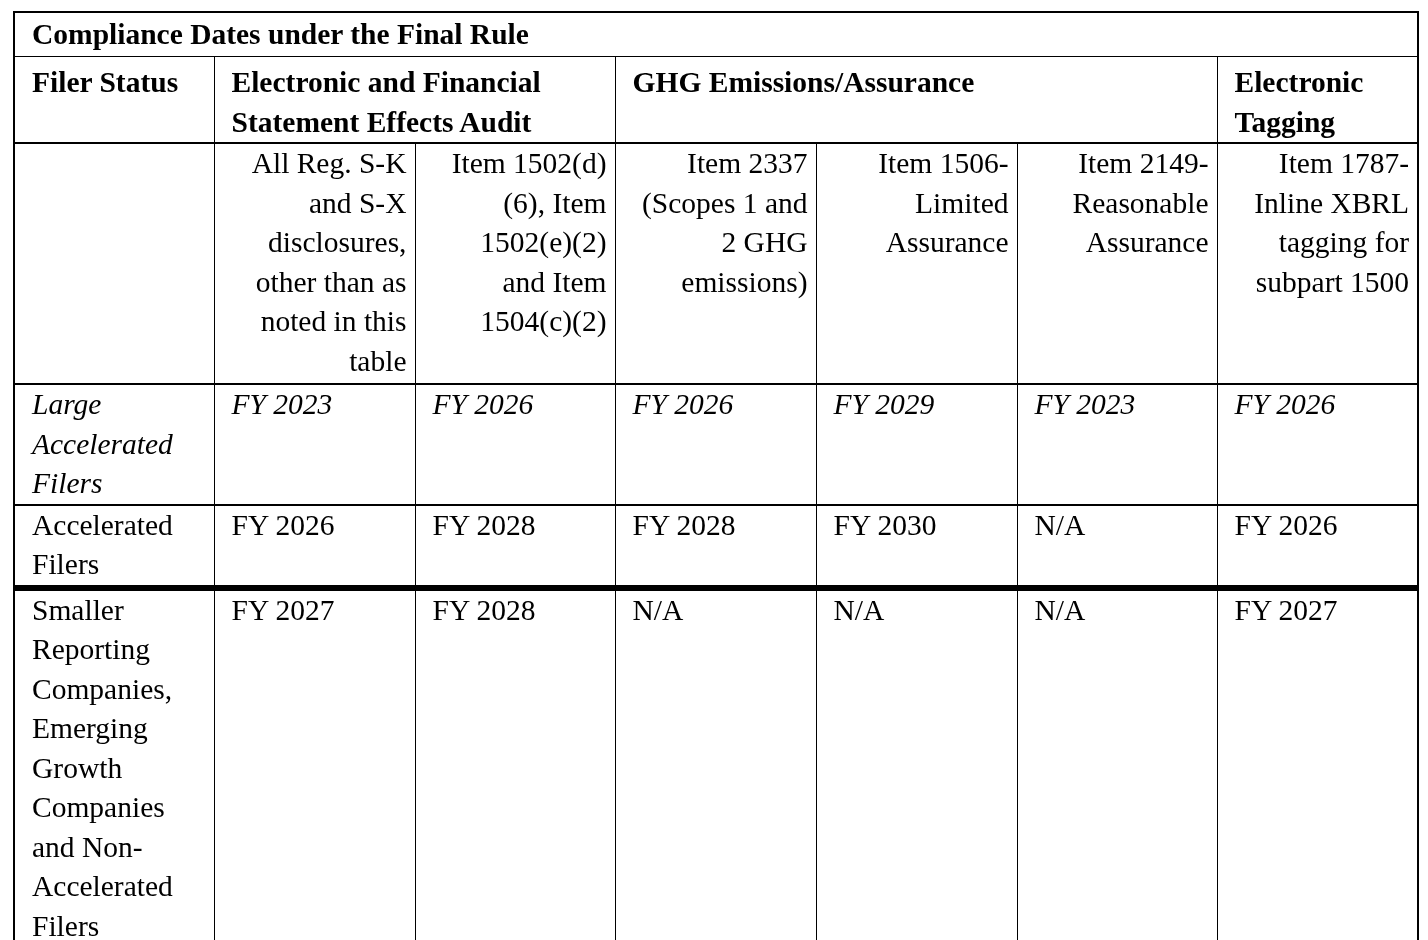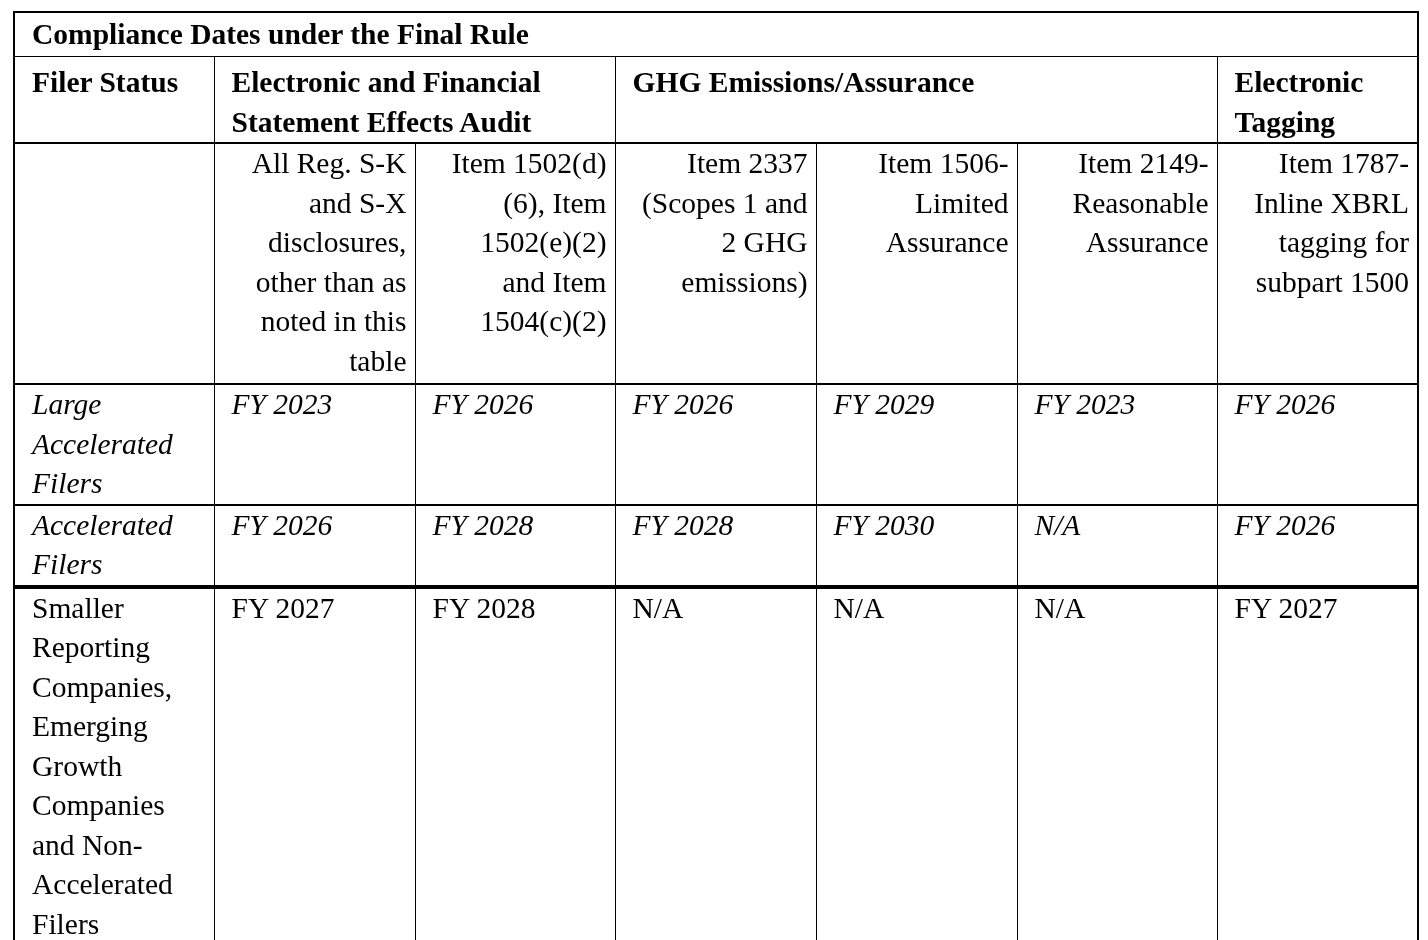--- a/index.html
+++ b/index.html
@@ -21,21 +21,21 @@
     }
     table.ct th { font-weight: bold; }
     tr.title-row th {
       text-align: left; height: 40px; line-height: 43px;
       border-top: 2px solid #000;
     }
     tr.group-row th { height: 78px; line-height: 39.5px; padding-top: 6px; }
     tr.group-row th, tr.group-row td { border-bottom: 2px solid #000; }
     tr.sub-row td { height: 239px; border-bottom: 2px solid #000; text-align: right; }
     tr.r1 td { height: 118px; border-bottom: 2px solid #000; font-style: italic; }
-    tr.r2 td { height: 79px; border-bottom: 4px solid #000000; font-style: italic; }
+    tr.r2 td { height: 79px; border-bottom: 6px solid #000000; }
     tr.r3 td { height: 353px; border-bottom: 2px solid #000; }
     table.ct tr > *:last-child { border-right: 2px solid #000; }
     table.ct tr > *:first-child { border-left: 2px solid #000; }
   </style>
 </head>
 <body>
 
 <table class="ct">
   <colgroup>
     <col style="width:200px">

